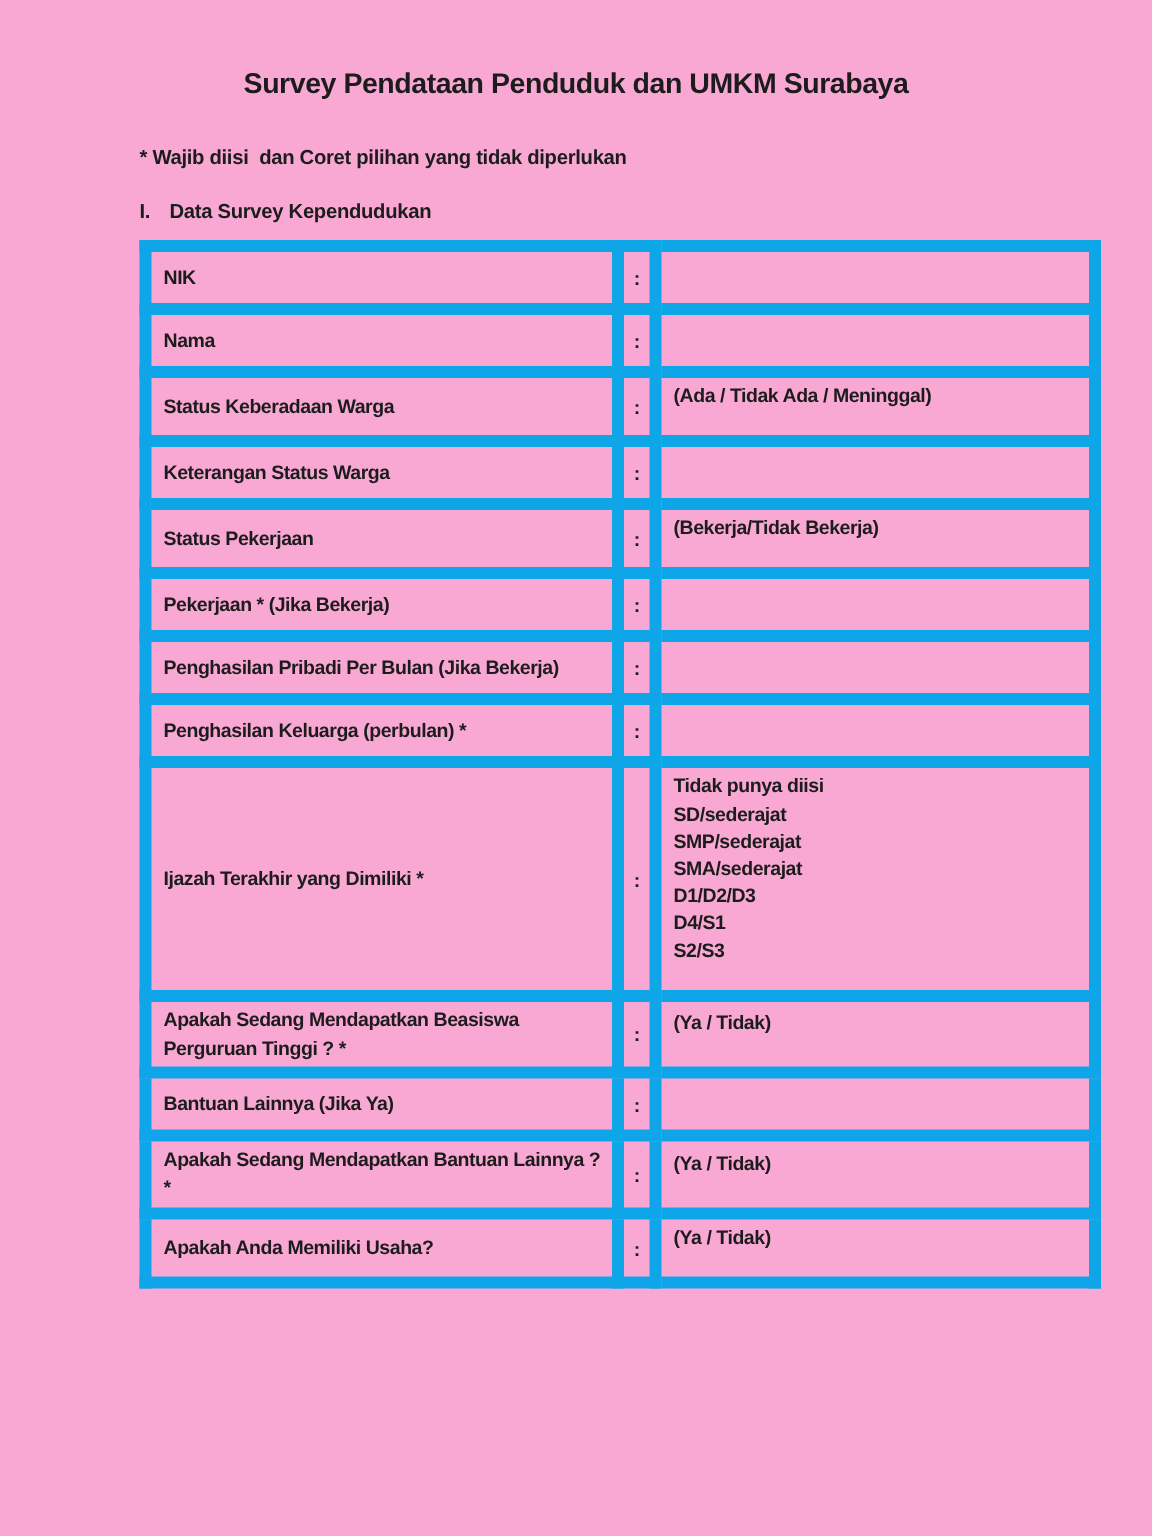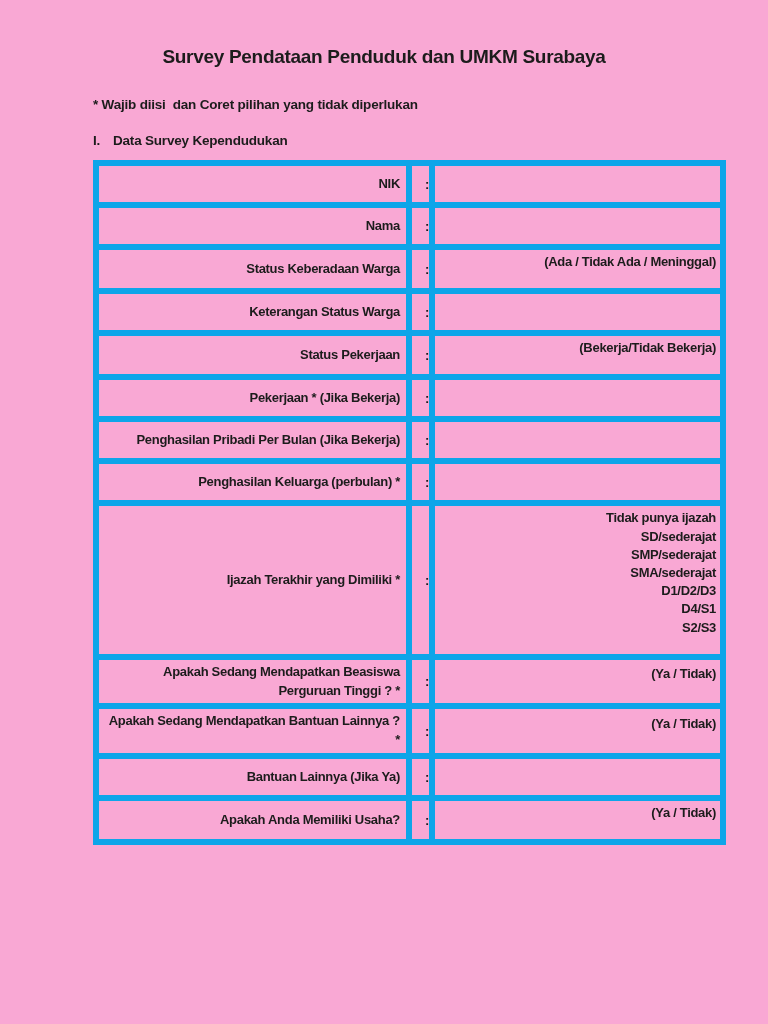--- a/index.html
+++ b/index.html
@@ -52,23 +52,22 @@
   }
   table.survey {
     margin-top: 10px;
     border-collapse: collapse;
     table-layout: fixed;
     width: 583px;
     font-size: 13px;
     letter-spacing: -0.3px;
   }
   table.survey td {
-    border: 6px solid #0ea5e9;
+    border: 8px solid #0ea5e9;
     vertical-align: middle;
-    text-align: right;
   }
   table.survey tr {
     height: 42px;
   }
   table.survey tr.tall {
     height: 144px;
   }
   td.cell-label {
     width: 293px;
     padding: 3px 6px 3px 8px;
@@ -148,46 +147,46 @@
   <tr>
     <td class="cell-label">Penghasilan Keluarga (perbulan) *</td>
     <td class="cell-sep">:</td>
     <td class="cell-value"></td>
   </tr>
 
   <tr class="tall">
     <td class="cell-label">Ijazah Terakhir yang Dimiliki *</td>
     <td class="cell-sep">:</td>
     <td class="cell-value">
-              <div>Tidak punya ijazah</div>
+              <div>Tidak punya diisi</div>
               <div>SD/sederajat</div>
               <div>SMP/sederajat</div>
               <div>SMA/sederajat</div>
               <div>D1/D2/D3</div>
               <div>D4/S1</div>
               <div>S2/S3</div>
             </td>
   </tr>
 
   <tr>
     <td class="cell-label">Apakah Sedang Mendapatkan Beasiswa Perguruan Tinggi ? *</td>
     <td class="cell-sep">:</td>
     <td class="cell-value">(Ya / Tidak)</td>
   </tr>
 
   <tr>
+    <td class="cell-label">Bantuan Lainnya (Jika Ya)</td>
+    <td class="cell-sep">:</td>
+    <td class="cell-value"></td>
+  </tr>
+
+  <tr>
     <td class="cell-label">Apakah Sedang Mendapatkan Bantuan Lainnya ? *</td>
     <td class="cell-sep">:</td>
     <td class="cell-value">(Ya / Tidak)</td>
-  </tr>
-
-  <tr>
-    <td class="cell-label">Bantuan Lainnya (Jika Ya)</td>
-    <td class="cell-sep">:</td>
-    <td class="cell-value"></td>
   </tr>
 
   <tr>
     <td class="cell-label">Apakah Anda Memiliki Usaha?</td>
     <td class="cell-sep">:</td>
     <td class="cell-value">(Ya / Tidak)</td>
   </tr>
 </tbody>
     </table>
   </div>

